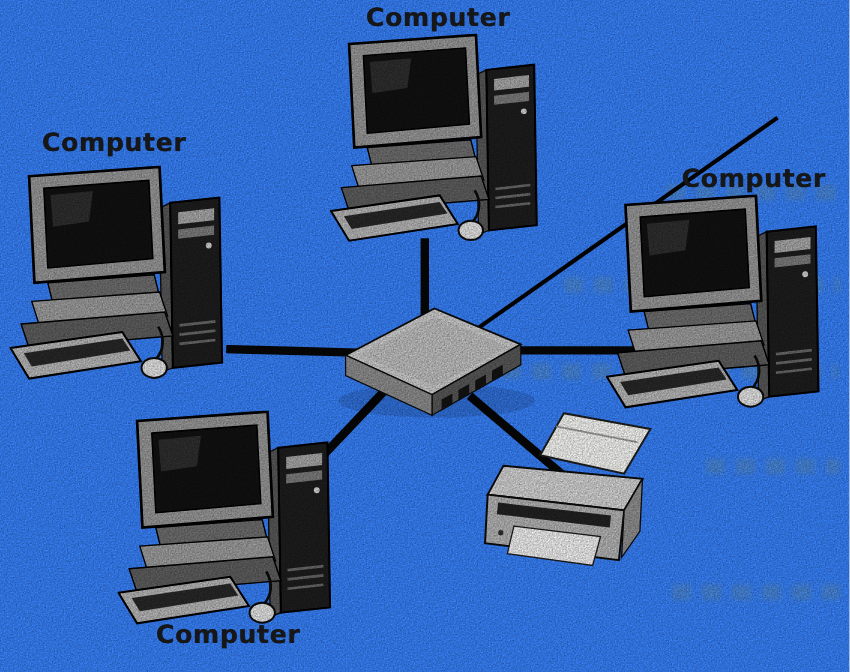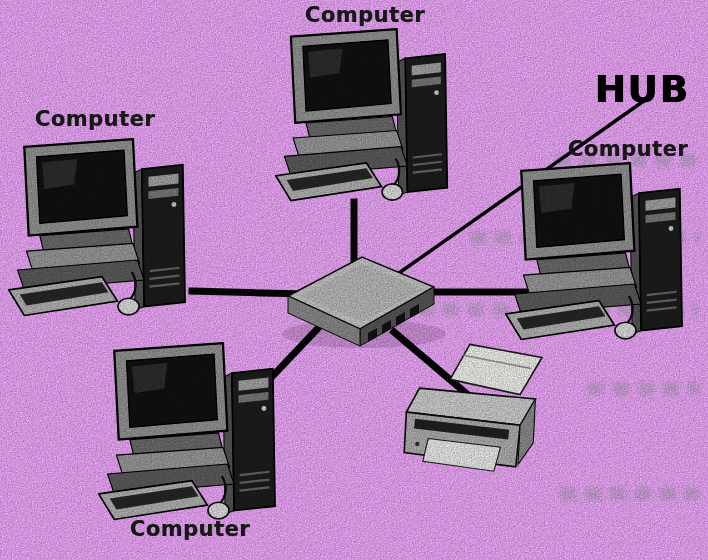--- a/index.html
+++ b/index.html
@@ -1,18 +1,18 @@
 <!DOCTYPE html>
 <html><head>
 <meta charset="utf-8">
 <style>
   html,body{margin:0;padding:0;background:#e9e9e9;}
   .stage{
     position:relative;width:708px;height:560px;margin:0 auto;
-    background:#f0abfc;overflow:hidden;
+    background:#3b82f6;overflow:hidden;
     filter:blur(0.35px) contrast(1.04);
     font-family:"DejaVu Sans", sans-serif;
   }
   .scene{position:absolute;left:0;top:0;}
   .label{
     position:absolute;font-weight:bold;color:#1b1b1b;
     text-align:center;letter-spacing:0.5px;line-height:1.1;
     text-shadow:0.4px 0 rgba(0,0,0,0.55);
   }
   .lbl-node{font-size:21px;}
@@ -124,14 +124,13 @@
     <use href="#sym-computer" x="98" y="342" width="190" height="183"></use>
     <use href="#sym-printer" x="402" y="342" width="175" height="148"></use>
 
     <rect width="708" height="560" filter="url(#grain)" opacity="0.33"></rect>
   </svg>
 
   <div class="label lbl-node lbl-computer-top">Computer</div>
   <div class="label lbl-node lbl-computer-left">Computer</div>
   <div class="label lbl-node lbl-computer-right">Computer</div>
   <div class="label lbl-node lbl-computer-bottom">Computer</div>
-  <div class="label lbl-hub">HUB</div>
 </div>
 
 </body></html>

